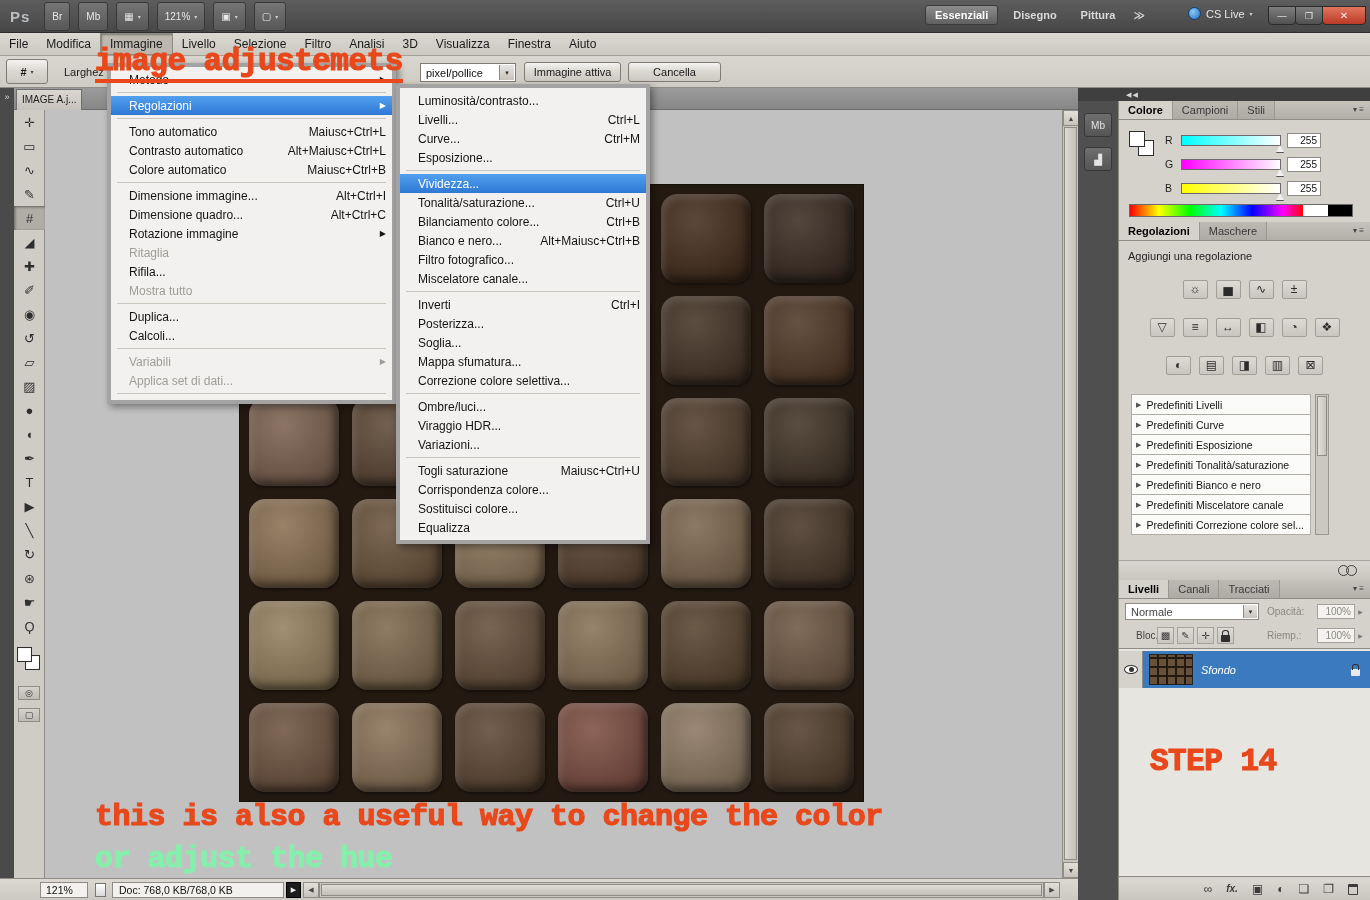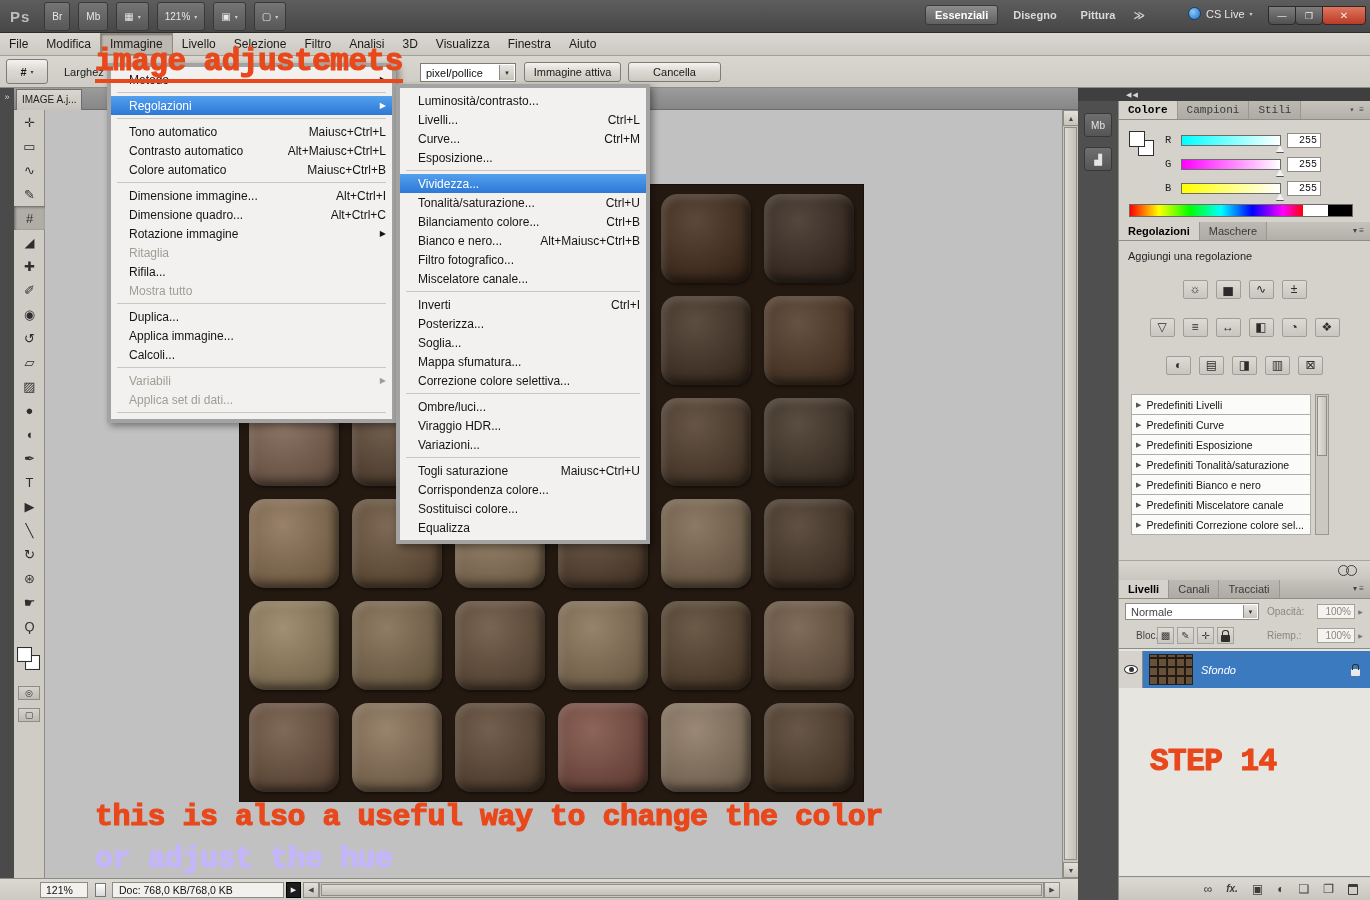--- a/index.html
+++ b/index.html
@@ -116,21 +116,21 @@
 
   .panel{position:absolute;left:1118px;width:252px;background:#d5d2cb;border-left:1px solid #8f8c85;}
   .tabrow{display:flex;height:19px;background:linear-gradient(#c6c3bc,#b2afa8);
     border-bottom:1px solid #8f8c85;align-items:stretch;}
   .tab{padding:3px 9px 0;font-size:11px;color:#3a3a3a;border-right:1px solid #9a978f;
     background:linear-gradient(#bcb9b2,#aeaba4);white-space:nowrap;}
   .tab.active{background:#d5d2cb;color:#000;font-weight:bold;}
   .pmenu{margin-left:auto;font-size:8px;color:#444;padding:4px 6px 0;}
 
   
-  #colorpanel{top:101px;height:121px;font-family:Liberation Mono, monospace;}
+  #colorpanel{top:101px;height:121px;}
   #cswatches{position:absolute;left:10px;top:30px;width:30px;height:30px;}
   #cfg{position:absolute;left:0;top:0;width:16px;height:16px;background:#fff;border:1px solid #2e2e2e;z-index:2;}
   #cbg{position:absolute;left:9px;top:9px;width:16px;height:16px;background:#fff;border:1px solid #2e2e2e;}
   #channels{position:absolute;left:46px;top:27px;right:8px;}
   .chanrow{display:flex;align-items:center;height:24px;gap:6px;}
   .chanlabel{width:10px;font-size:10.5px;color:#222;}
   .chanbar{position:relative;width:100px;height:11px;border:1px solid #6b6b6b;}
   .chanR{background:linear-gradient(to right,#00ffff,#ffffff);}
   .chanG{background:linear-gradient(to right,#ff00ff,#ffffff);}
   .chanB{background:linear-gradient(to right,#ffff00,#ffffff);}
@@ -608,23 +608,20 @@
         <div class="mlabel">Rifila...</div>
       </div>
       <div class="mitem dis">
         <div class="mlabel">Mostra tutto</div>
       </div>
       <div class="msep"></div>
       <div class="mitem">
         <div class="mlabel">Duplica...</div>
       </div>
       <div class="mitem">
-        <div class="mlabel">Applica immagine...</div>
-      </div>
-      <div class="mitem">
         <div class="mlabel">Calcoli...</div>
       </div>
       <div class="msep"></div>
       <div class="mitem dis">
         <div class="mlabel">Variabili</div>
         <div class="marrow">▶</div>
       </div>
       <div class="mitem dis">
         <div class="mlabel">Applica set di dati...</div>
       </div>
@@ -706,14 +703,14 @@
         <div class="mlabel">Sostituisci colore...</div>
       </div>
       <div class="mitem">
         <div class="mlabel">Equalizza</div>
       </div>
     </div>
 
   <div id="ann-title" class="annot" style="color: rgb(232, 72, 27);">image adjustemets</div>
   <div id="ann-step" class="annot" style="color: rgb(232, 72, 27);">STEP 14</div>
   <div id="ann-note1" class="annot" style="color: rgb(232, 72, 27);">this is also a useful way to change the color</div>
-  <div id="ann-note2" class="annot" style="color: #c4b5fd;">or adjust the hue</div>
+  <div id="ann-note2" class="annot" style="color: #86efac;">or adjust the hue</div>
 </div>
 
 </body></html>

